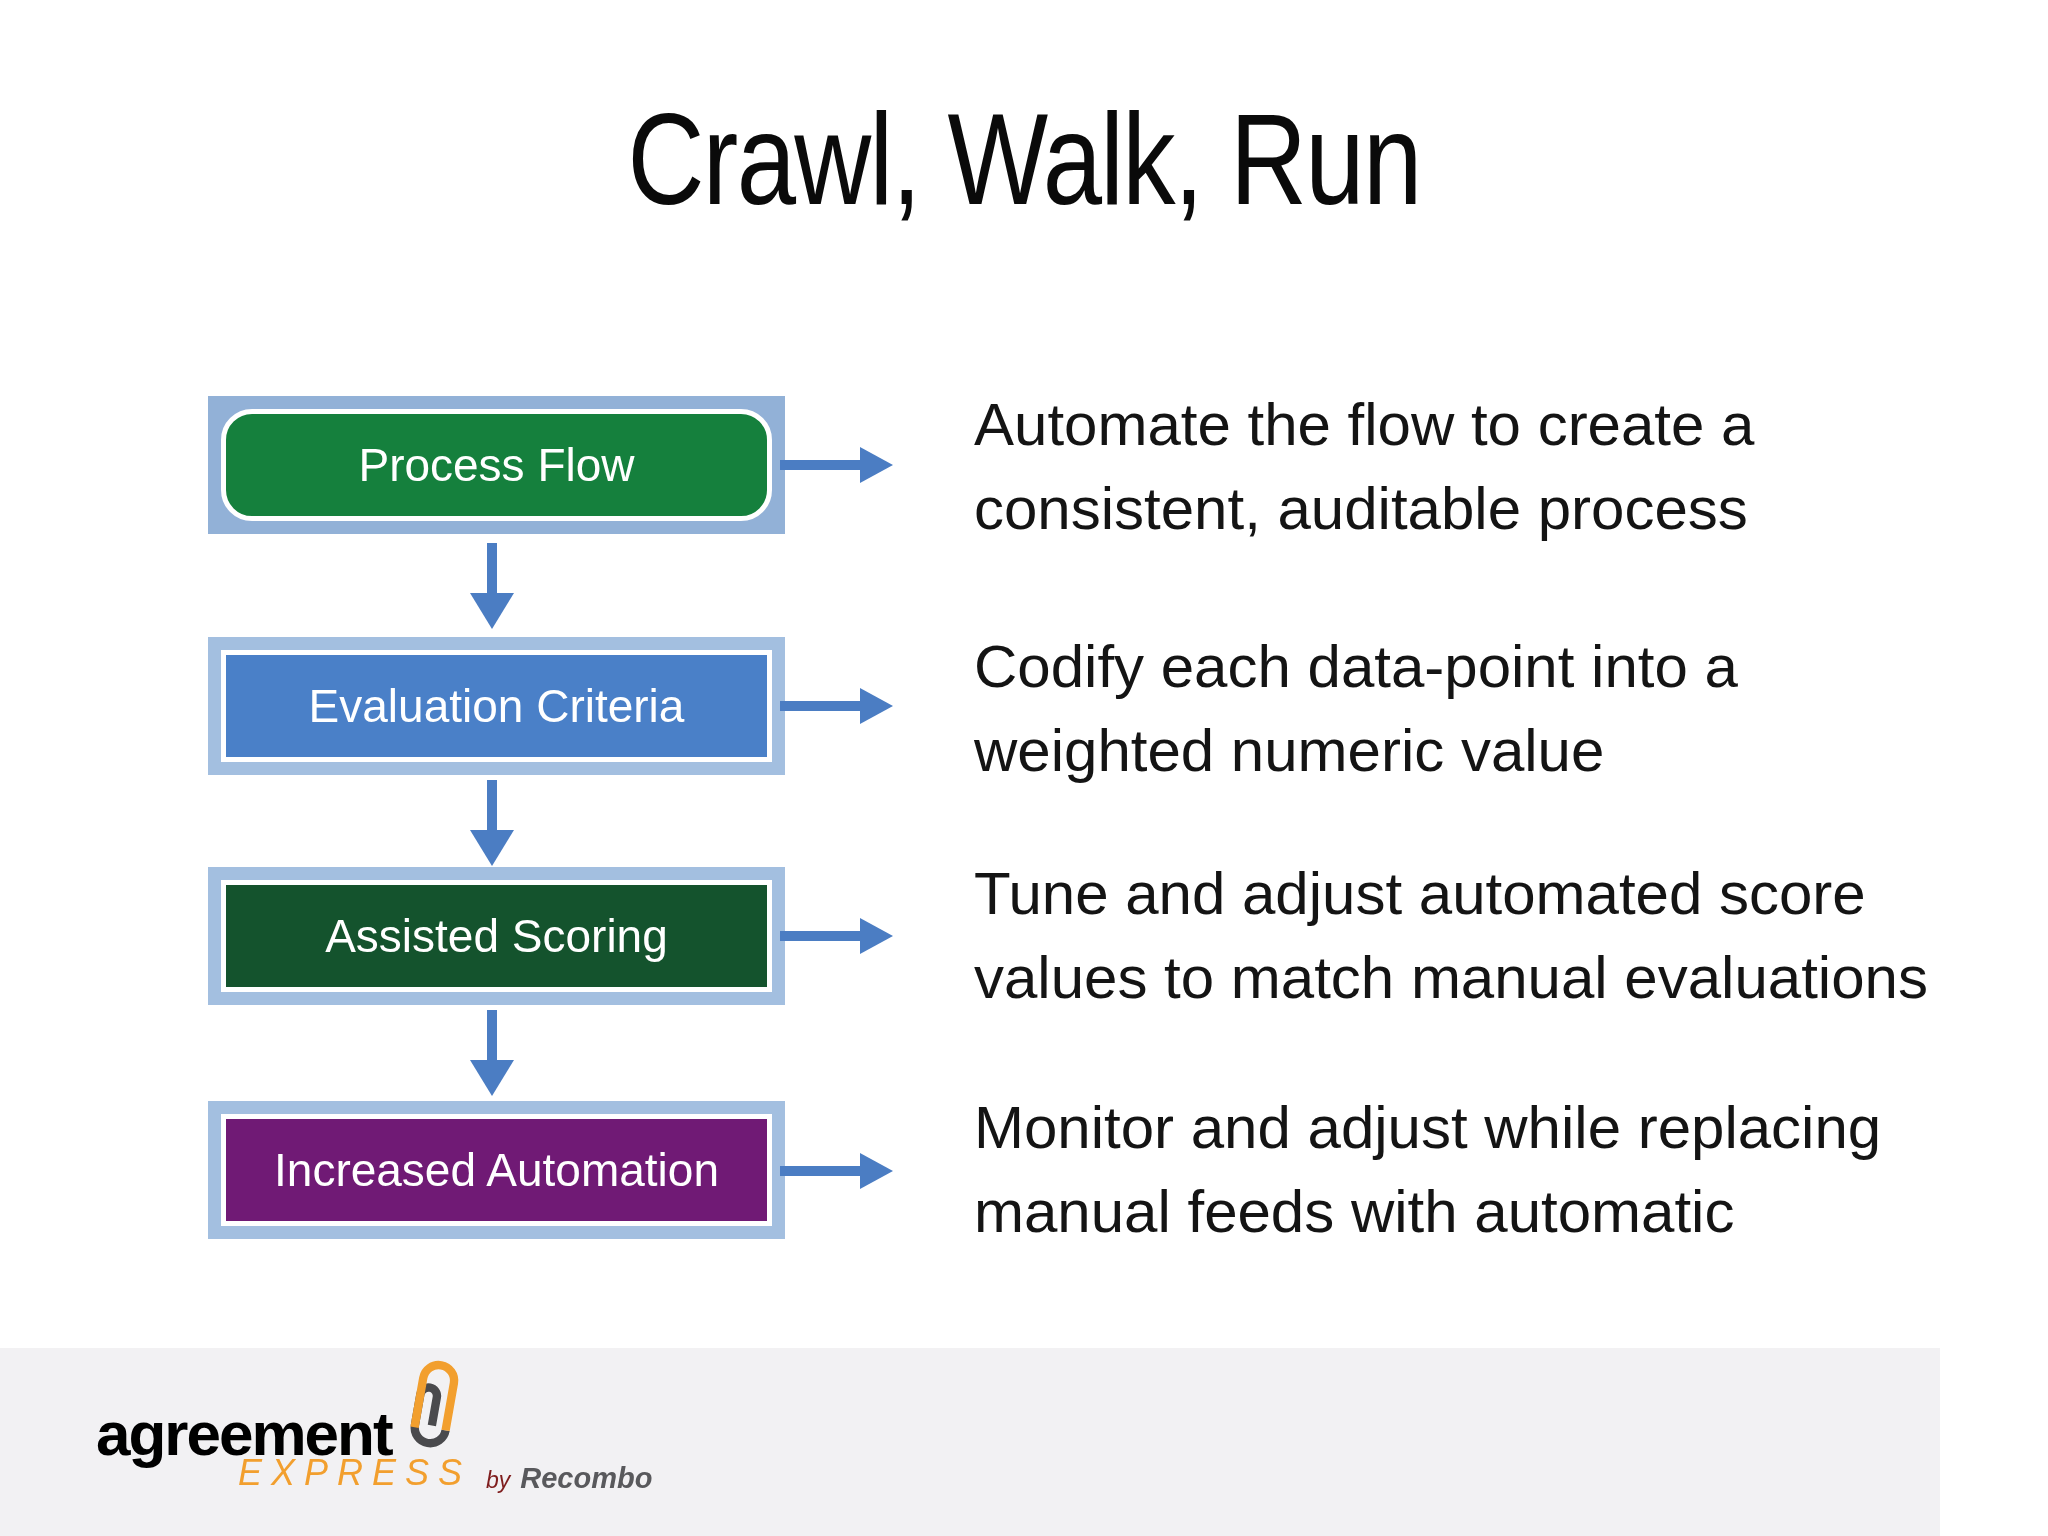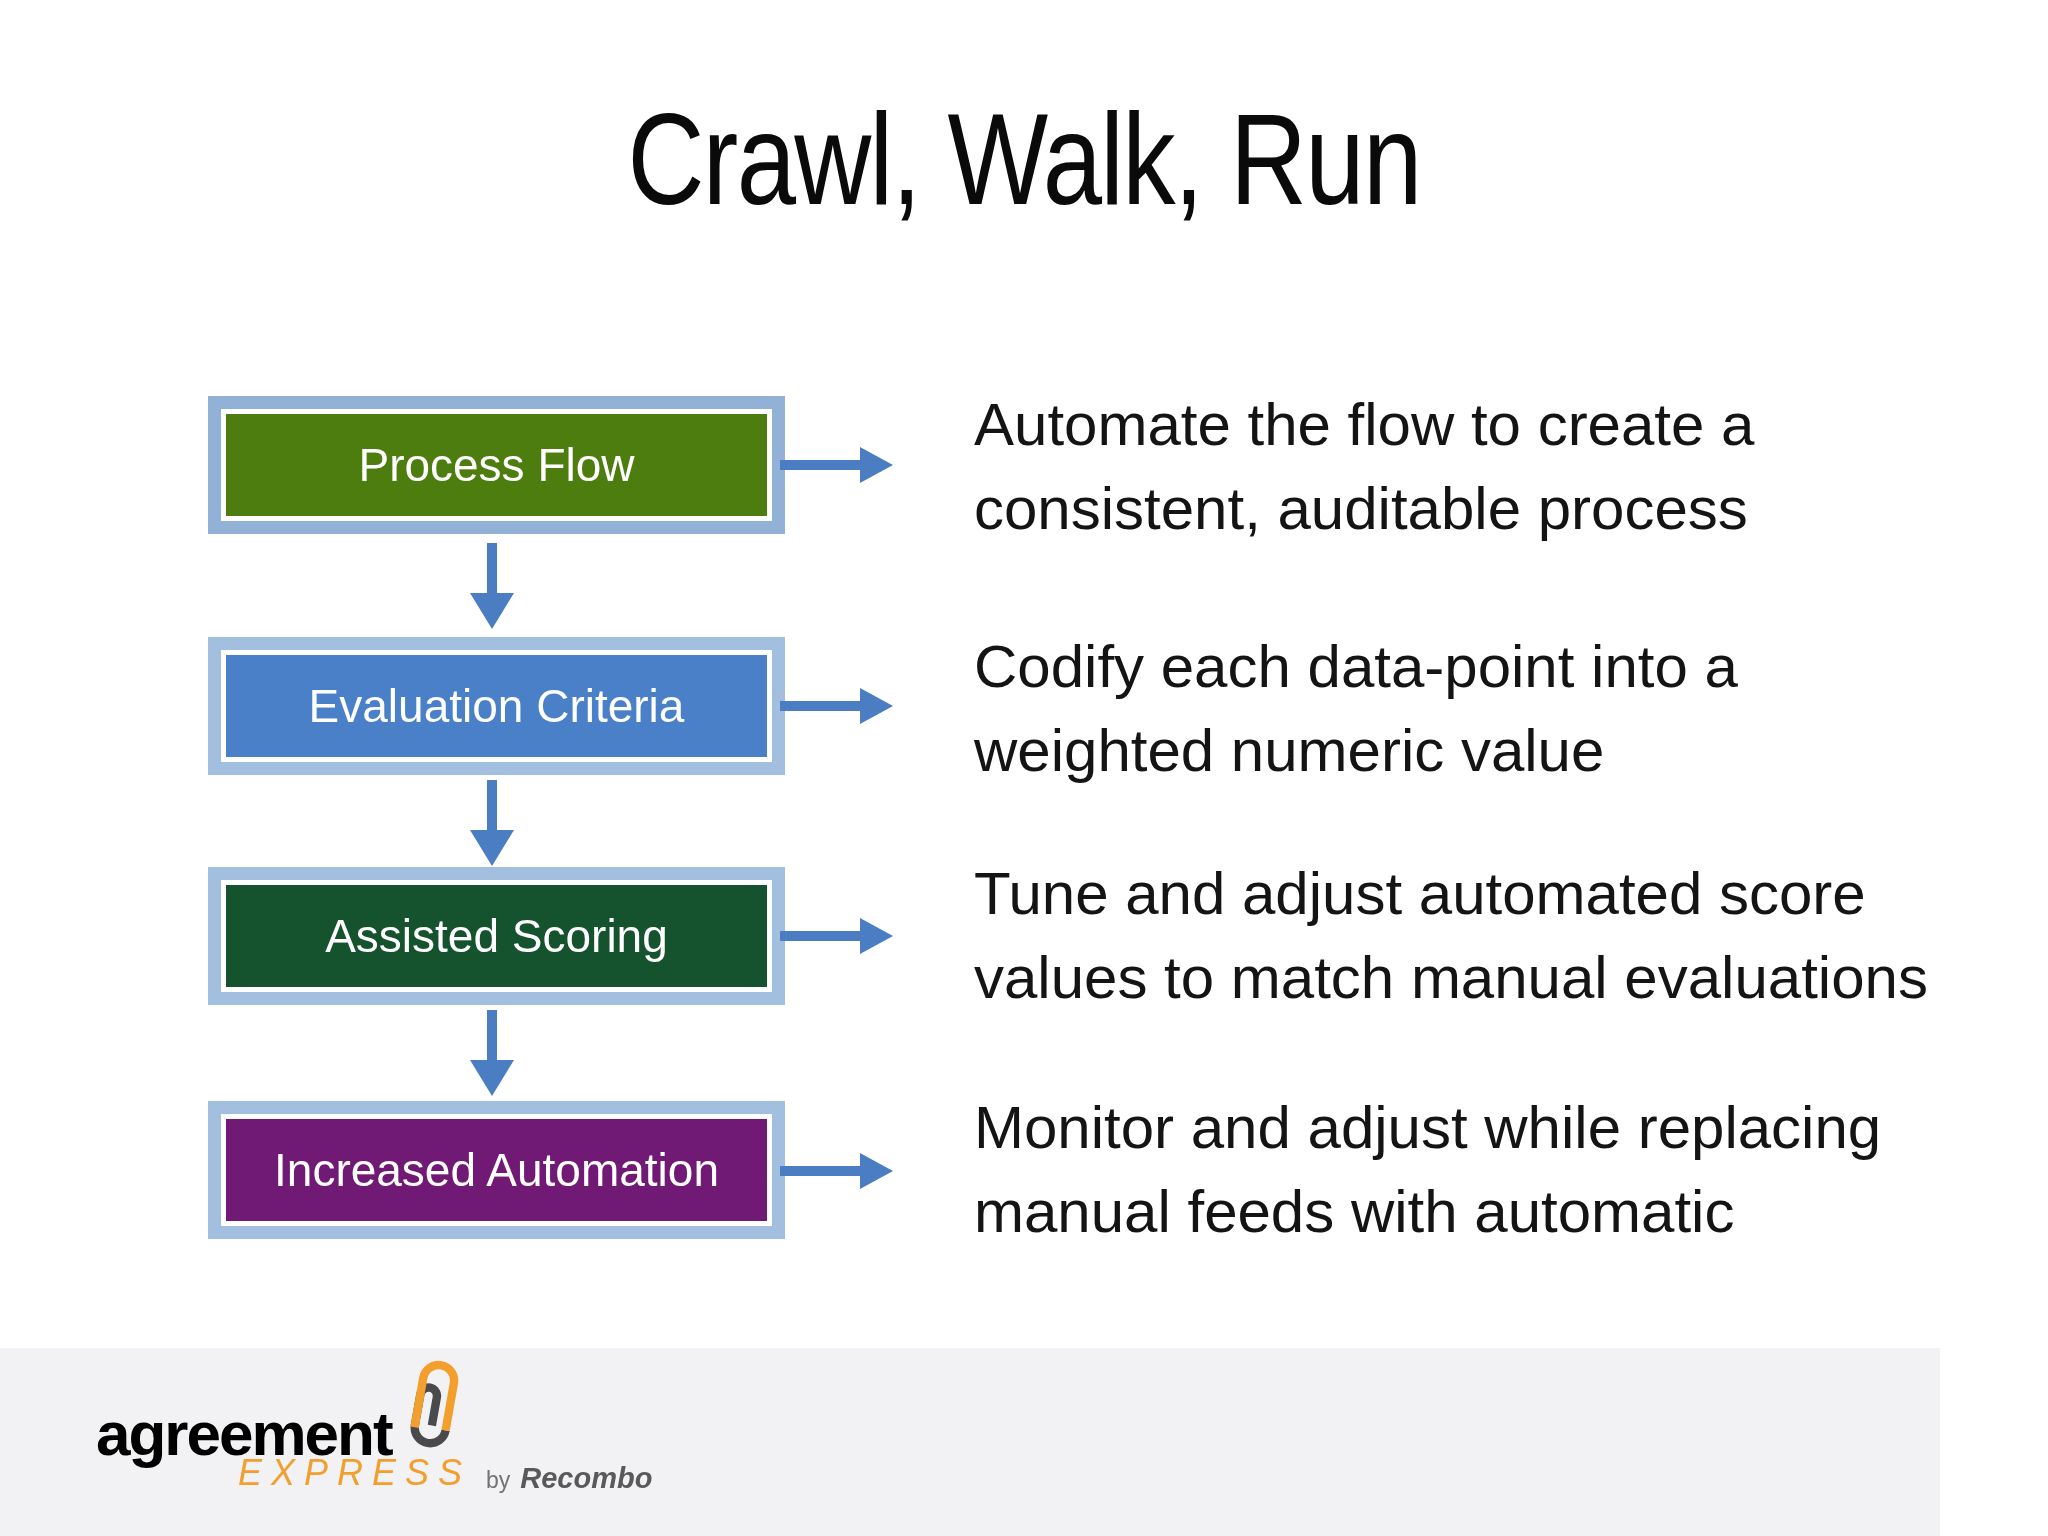--- a/index.html
+++ b/index.html
@@ -116,21 +116,21 @@
   .logo-recombo { font-size: 29px; font-weight: 700; font-style: italic; }
 </style>
 </head>
 <body>
 
 <div id="screen">
 
   <div class="slide-title">Crawl, Walk, Run</div>
 
   <div class="flow-box" style="top: 396px; background: rgb(146, 177, 215);">
-    <div class="flow-box-inner" style="background: #4d7c0f;">
+    <div class="flow-box-inner" style="background: #15803d; border-radius: 31px;">
       <span class="flow-box-label">Process Flow</span>
     </div>
   </div>
 
   <div class="flow-box" style="top: 637px; background: rgb(163, 191, 224);">
     <div class="flow-box-inner" style="background: rgb(74, 128, 200);">
       <span class="flow-box-label">Evaluation Criteria</span>
     </div>
   </div>
 
@@ -216,17 +216,17 @@
 
       <path d="M44,60 A13,13 0 0 1 18,60 L18,34 A7,7 0 0 1 32,34 L32,58" fill="none" stroke="#4a4a4d" stroke-width="7"></path>
 
       <path d="M18,62 L18,20 A13,13 0 0 1 44,20 L44,60" fill="none" stroke="#f29f2e" stroke-width="7"></path>
     </svg>
   </div>
 
   <div class="logo-express" style="color: rgb(242, 159, 46);">EXPRESS</div>
 
   <div class="logo-byline">
-    <span class="logo-by" style="color: #737373;">by</span>
+    <span class="logo-by" style="color: #7f1d1d; font-style: italic;">by</span>
     <span class="logo-recombo" style="color: rgb(89, 89, 92);">Recombo</span>
   </div>
 
 </div>
 
 </body></html>

